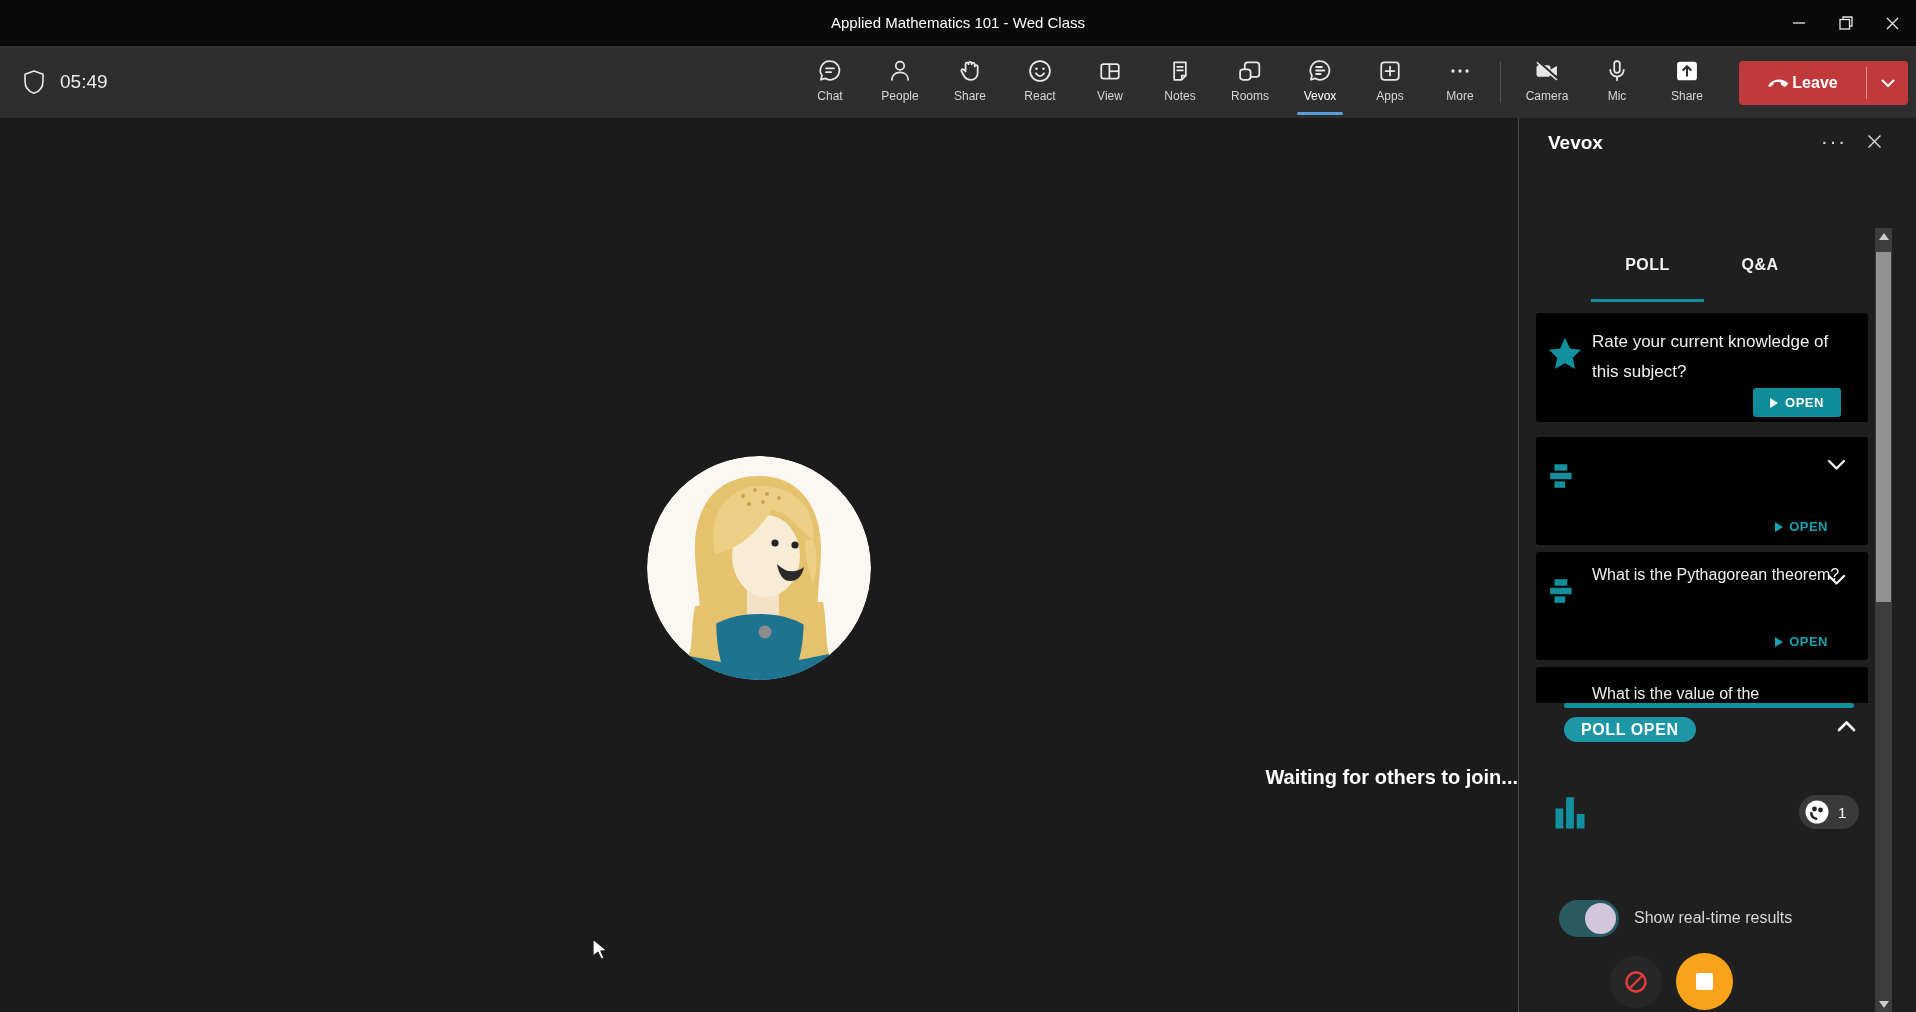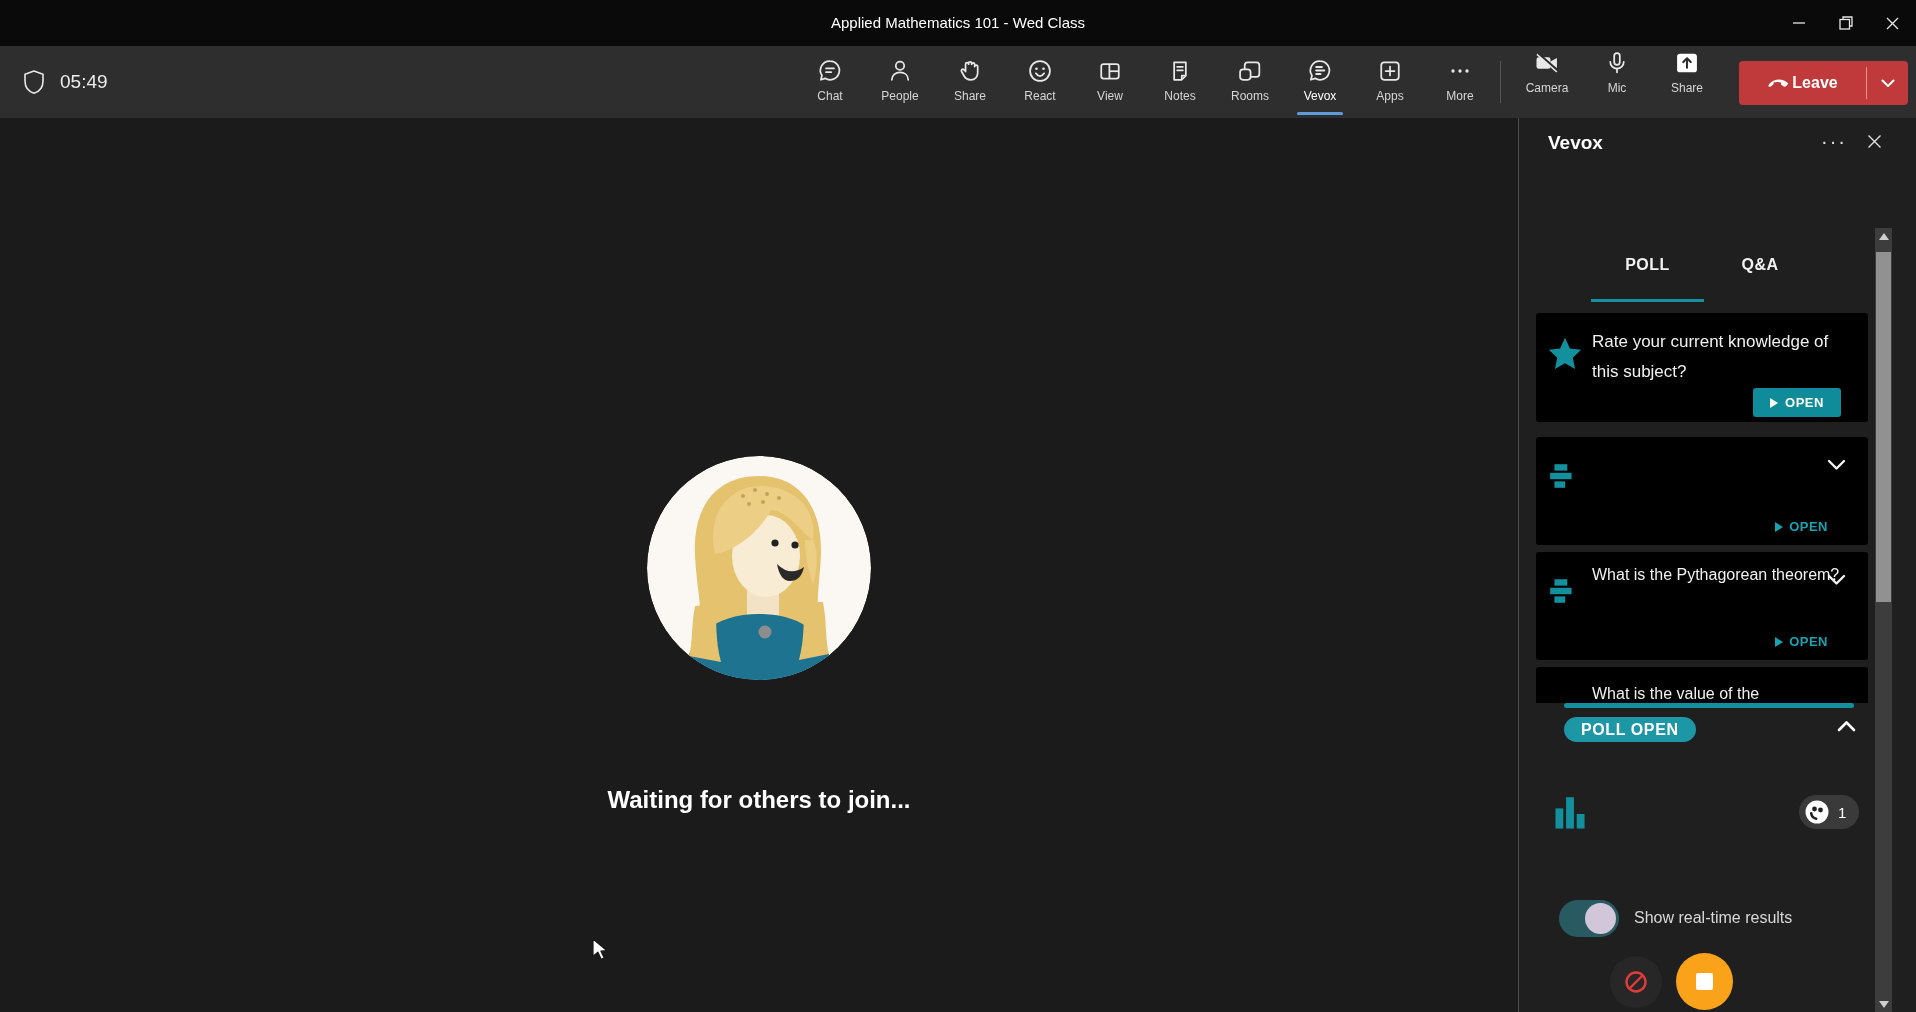--- a/index.html
+++ b/index.html
@@ -17,31 +17,31 @@
   
   .toolbar { position:absolute; left:0; top:46px; width:100%; height:72px; background:#2e2e2e; }
   .timer-wrap { position:absolute; left:22px; top:0; height:72px; display:flex; align-items:center; gap:14px; }
   .timer-text { font-size:19px; color:#ececec; }
   .tb-items { position:absolute; left:795px; top:0; height:72px; display:flex; }
   .tb-item { position:relative; width:70px; height:72px; display:flex; flex-direction:column; align-items:center; padding-top:11px; cursor:pointer; }
   .tb-item .tb-label { margin-top:4px; font-size:12px; color:#d6d6d6; }
   .tb-item.active .tb-label { color:#ffffff; }
   .tb-underline { position:absolute; bottom:3px; left:12px; width:46px; height:3px; border-radius:2px; background:#5b9dd9; }
   .tb-sep { position:absolute; left:1500px; top:15px; width:1px; height:42px; background:#555; }
-  .device-items { position:absolute; left:1512px; top:0; height:56px; display:flex;align-items:center; }
+  .device-items { position:absolute; left:1512px; top:0; height:56px; display:flex; }
   .leave-btn { position:absolute; left:1739px; top:15px; width:169px; height:44px; background:#c13a3b; border-radius:4px; display:flex; align-items:stretch; cursor:pointer; }
   .leave-main { display:flex; align-items:center; justify-content:center; gap:1px; width:127px; }
   .leave-label { font-size:16px; font-weight:bold; color:#fff; }
   .leave-div { width:1px; margin:6px 0; background:rgba(255,225,200,.55); }
   .leave-chev { flex:1; display:flex; align-items:center; justify-content:center; }
 
   
   .stage { position:absolute; left:0; top:118px; width:1518px; height:894px; background:#1b1b1b; }
   .avatar { position:absolute; left:647px; top:338px; width:224px; height:224px; }
-  .waiting { position:absolute; left:0; top:668px; width:1518px; text-align:center; font-size:24px; font-weight:bold; color:#ffffff; }
+  .waiting { position:absolute; left:0; top:648px; width:1518px; text-align:right; font-size:20px; font-weight:bold; color:#ffffff; }
   .cursor { position:absolute; left:592px; top:820px; }
 
   
   .panel { position:absolute; left:1518px; top:118px; width:398px; height:894px; background:#1f1f1f; border-left:1px solid #4d4d4d; }
   .p-title { position:absolute; left:29px; top:14px; font-size:19px; font-weight:bold; color:#fff; }
   .p-more { position:absolute; left:298px; top:6px; width:34px; height:34px; display:flex; align-items:center; justify-content:center; color:#e0e0e0; font-size:20px; letter-spacing:2px; cursor:pointer; }
   .p-close { position:absolute; left:338px; top:6px; width:34px; height:34px; display:flex; align-items:center; justify-content:center; color:#e0e0e0; font-size:18px; cursor:pointer; }
 
   .tab { position:absolute; top:138px; height:46px; display:flex; align-items:flex-start; justify-content:center; font-size:16px; font-weight:bold; letter-spacing:.5px; color:#f2f2f2; cursor:pointer; }
   .tab-polls { left:72px; width:113px; }

